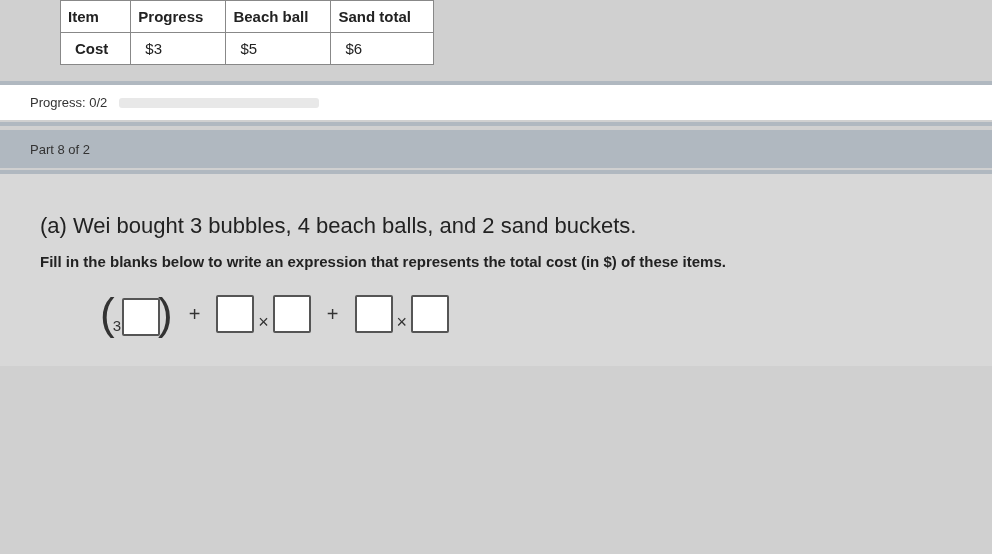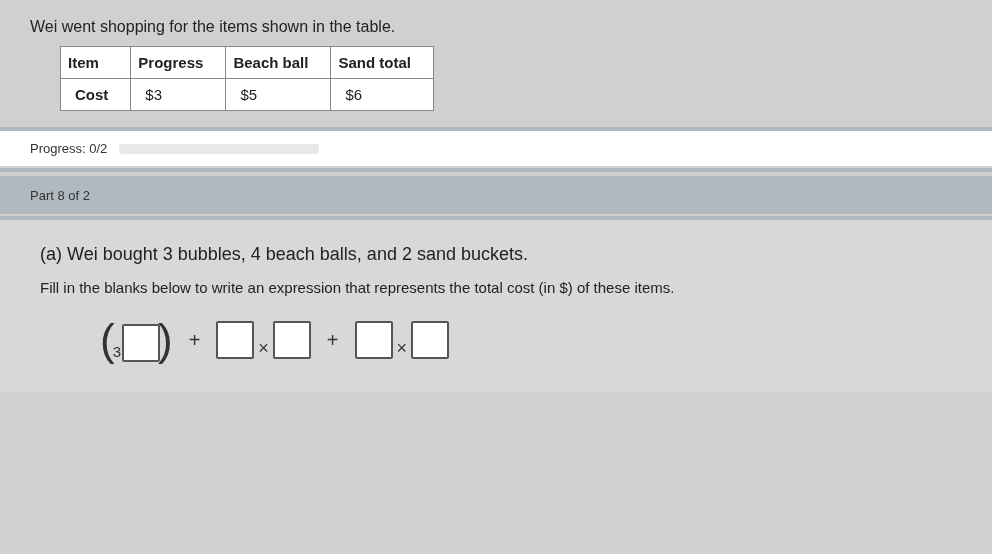--- a/index.html
+++ b/index.html
@@ -94,29 +94,31 @@
       font-weight: 500;
     }
 
     .main-content {
       background: #d8d8d8;
       padding: 24px 40px 30px 40px;
       flex: 1;
     }
 
     .question-a {
-      font-size: 18px;
+      font-size: 22px;
       color: #222;
       margin-bottom: 14px;
+      margin-top: 15px;
     }
 
     .fill-in-text {
       font-size: 15px;
       color: #222;
       margin-bottom: 22px;
+      font-weight: bold;
     }
 
     .cost-labels {
       font-size: 15px;
       color: #222;
       margin-left: 60px;
       margin-bottom: 8px;
     }
 
     .expression-row {
@@ -185,23 +187,20 @@
       width: 100%;
       margin-top: 2px;
     }
 
   </style>
 </head>
 <body>
 
 <div class="page-wrapper">
 
-  <div class="intro-text">
-    <span>Wei went shopping for the items shown in the table.</span>
-  </div>
 
   <div class="table-container">
     <table>
       <tbody>
           <tr class="header-row">
         <td>Item</td>
         <td>Progress</td>
         <td>Beach ball</td>
         <td>Sand total</td>
       </tr>

